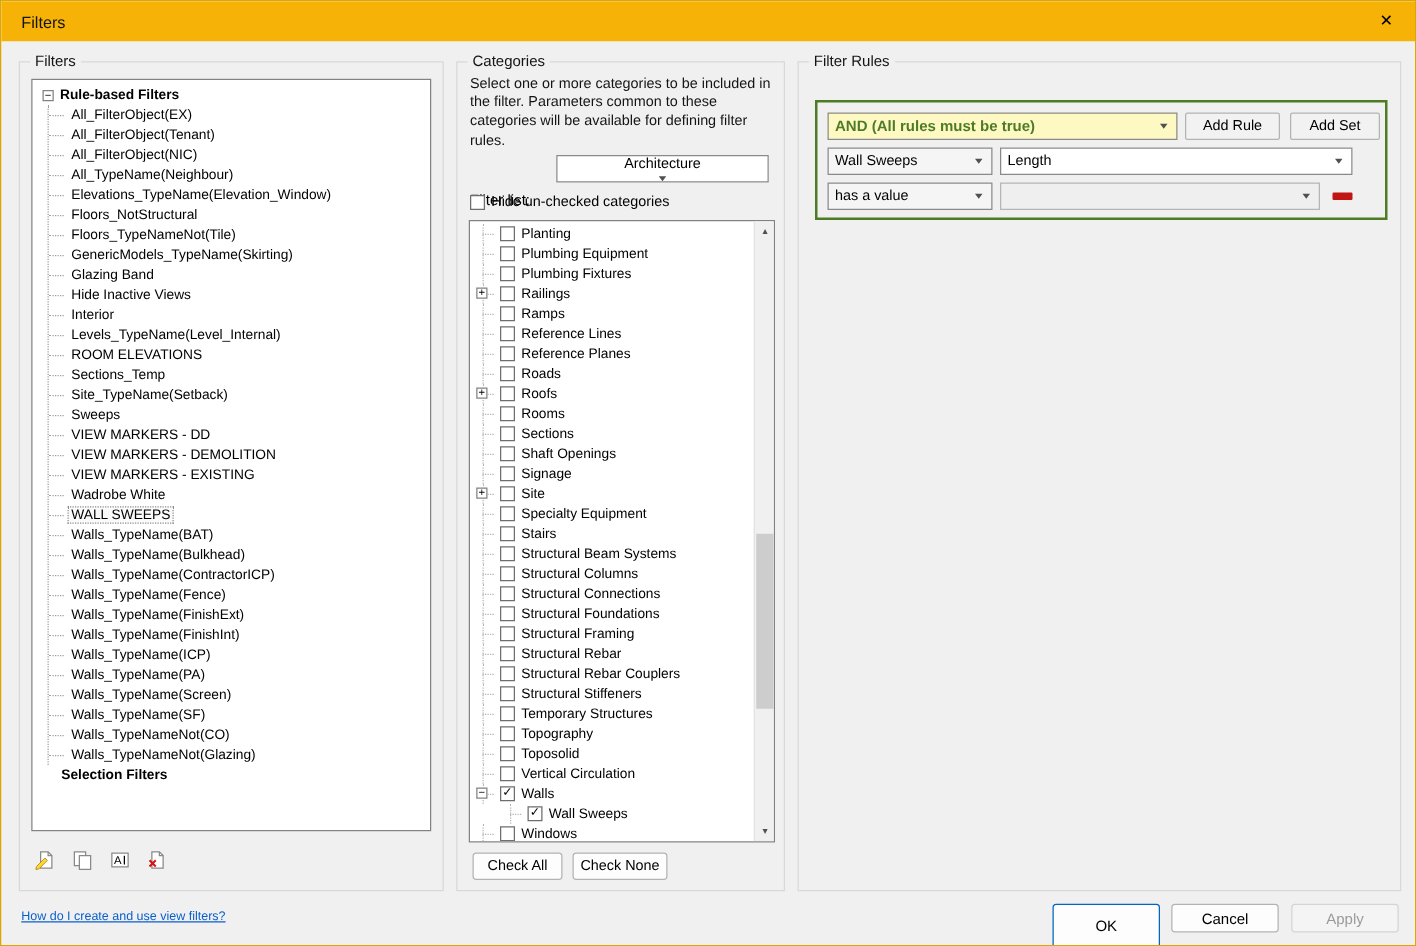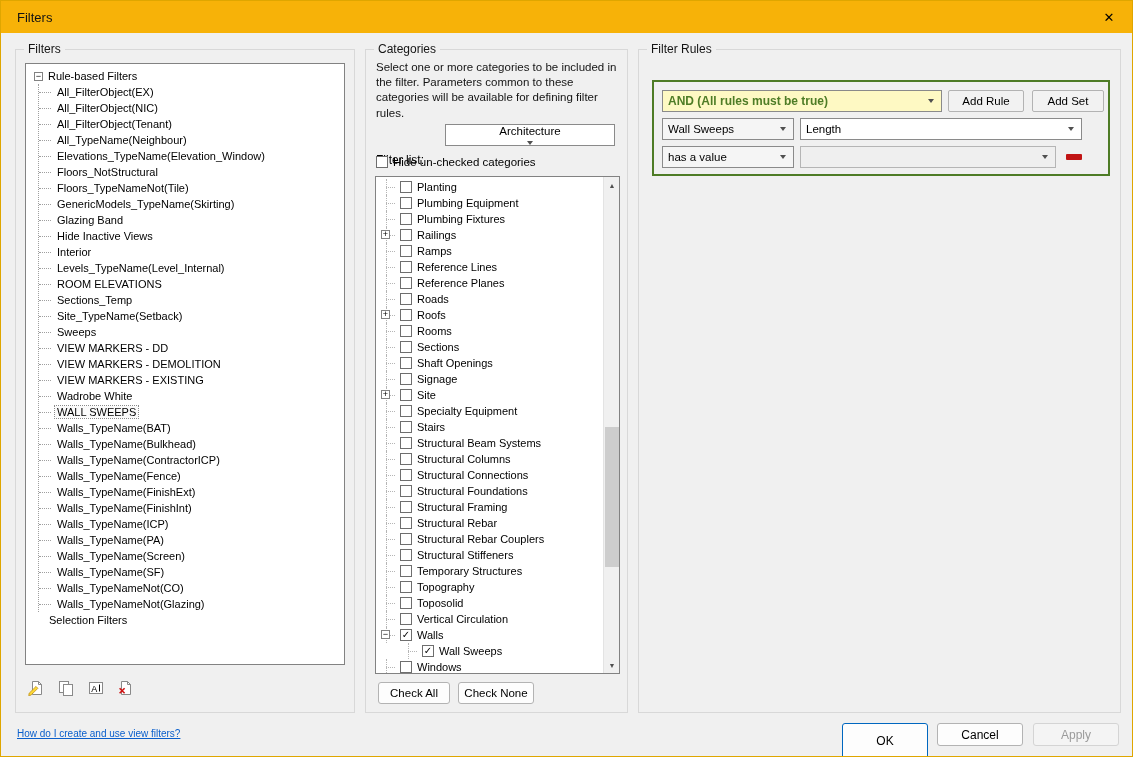--- a/index.html
+++ b/index.html
@@ -39,21 +39,21 @@
     background: #fff; border: 1px solid #828282;
     padding: 4px 2px; overflow: hidden; font-size: 11px;
   }
   .tree-root-row { display: flex; align-items: center; height: 16px; padding-left: 6px; }
   .tree-root-row.selection-root { padding-left: 21px; }
   .expander-box {
     width: 9px; height: 9px; border: 1px solid #828282; background: #fff;
     font-size: 9px; line-height: 7px; text-align: center;
     margin-right: 5px; flex: none; cursor: pointer;
   }
-  .root-lbl { white-space: nowrap; }
+  .root-lbl { white-space: nowrap; font-weight: bold; }
   .tree-children { margin-left: 10px; border-left: 1px dotted #9f9f9f; }
   .tree-row { display: flex; align-items: center; height: 16px; cursor: default; }
   .tree-row .dash { width: 12px; border-top: 1px dotted #9f9f9f; margin-right: 4px; flex: none; }
   .tree-row .lbl { white-space: nowrap; padding: 0 2px; }
   .tree-row .lbl.sel { outline: 1px dotted #8a8a8a; background: #fafafa; }
   .icon-row { position: absolute; left: 10px; top: 628px; display: flex; gap: 10px; }
   .icon-btn { width: 20px; height: 20px; display: flex; align-items: center; justify-content: center; cursor: pointer; }
   
   .cat-desc { position: absolute; left: 10px; top: 10px; width: 246px; font-size: 11.5px; line-height: 1.32; color: #141414; }
   .filter-list-label { position: absolute; left: 10px; top: 79px; font-size: 12px; margin-top: 24px; }
@@ -145,25 +145,25 @@
       <span class="expander-box">−</span>
       <span class="root-lbl">Rule-based Filters</span>
     </div>
     <div class="tree-children" id="filters-children">
         <div class="tree-row">
           <span class="dash"></span>
           <span class="lbl">All_FilterObject(EX)</span>
         </div>
         <div class="tree-row">
           <span class="dash"></span>
+          <span class="lbl">All_FilterObject(Tenant)</span>
+        </div>
+        <div class="tree-row">
+          <span class="dash"></span>
           <span class="lbl">All_FilterObject(NIC)</span>
-        </div>
-        <div class="tree-row">
-          <span class="dash"></span>
-          <span class="lbl">All_FilterObject(Tenant)</span>
         </div>
         <div class="tree-row">
           <span class="dash"></span>
           <span class="lbl">All_TypeName(Neighbour)</span>
         </div>
         <div class="tree-row">
           <span class="dash"></span>
           <span class="lbl">Elevations_TypeName(Elevation_Window)</span>
         </div>
         <div class="tree-row">

